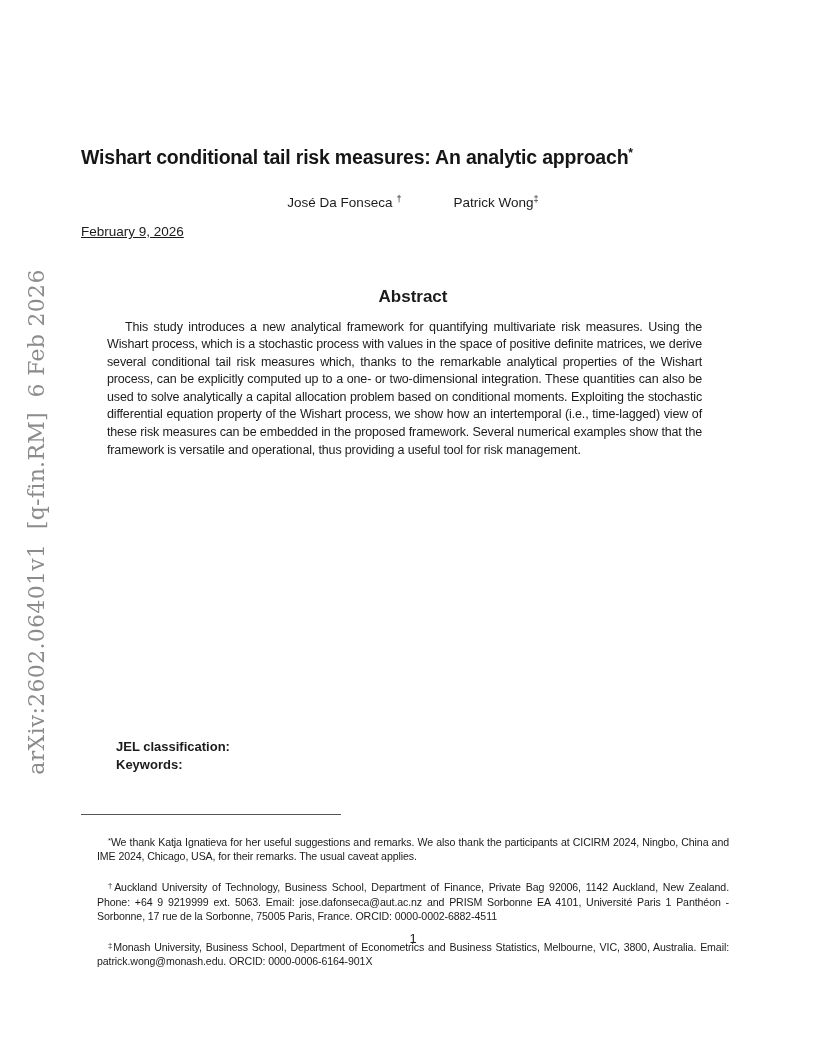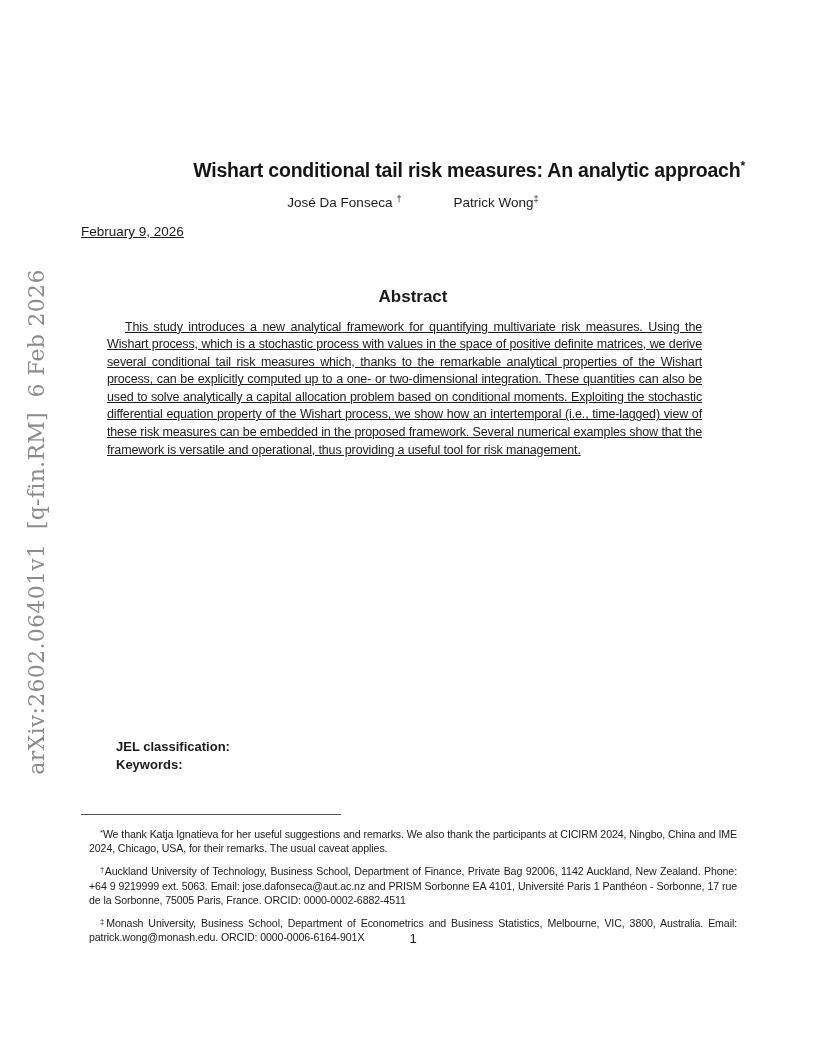--- a/index.html
+++ b/index.html
@@ -26,24 +26,24 @@
   }
   .content {
     position: absolute;
     left: 81px;
     top: 0;
     width: 664px;
     height: 1056px;
   }
   .paper-title {
     position: absolute;
-    top: 146px;
+    top: 133px;
     left: 0;
     width: 100%;
-    text-align: right;
+    text-align: left;
     font-size: 19.5px;
     letter-spacing: -0.2px;
     color: #161616;
   }
   .paper-title sup { font-size: 62%; vertical-align: 7px; }
   .authors-row {
     position: absolute;
     top: 194px;
     left: 0;
     width: 100%;
@@ -75,21 +75,20 @@
     position: absolute;
     top: 306px;
     left: 26px;
     width: 595px;
     font-size: 12.5px;
     line-height: 17.6px;
     text-align: justify;
     text-indent: 18px;
     letter-spacing: -0.15px;
     color: #1b1b1b;
-    text-decoration: underline;
   }
   .classification-block {
     position: absolute;
     top: 738px;
     left: 0;
     width: 100%;
     font-size: 13px;
     line-height: 18.2px;
   }
   .classification-block .bold-line { font-weight: bold; margin-left: 35px; }
@@ -105,21 +104,21 @@
   .footnotes {
     position: absolute;
     top: 818px;
     left: 0;
     width: 664px;
     font-size: 10.6px;
     line-height: 14.2px;
     text-align: justify;
     letter-spacing: -0.1px;
   }
-  .footnote { text-indent: 11px; margin: 8px; }
+  .footnote { text-indent: 11px; margin: 16px; }
   .footnote sup { font-size: 72%; vertical-align: 3px; }
   .page-number {
     position: absolute;
     top: 931px;
     left: 0;
     width: 100%;
     text-align: center;
     font-size: 13px;
   }
 </style>

